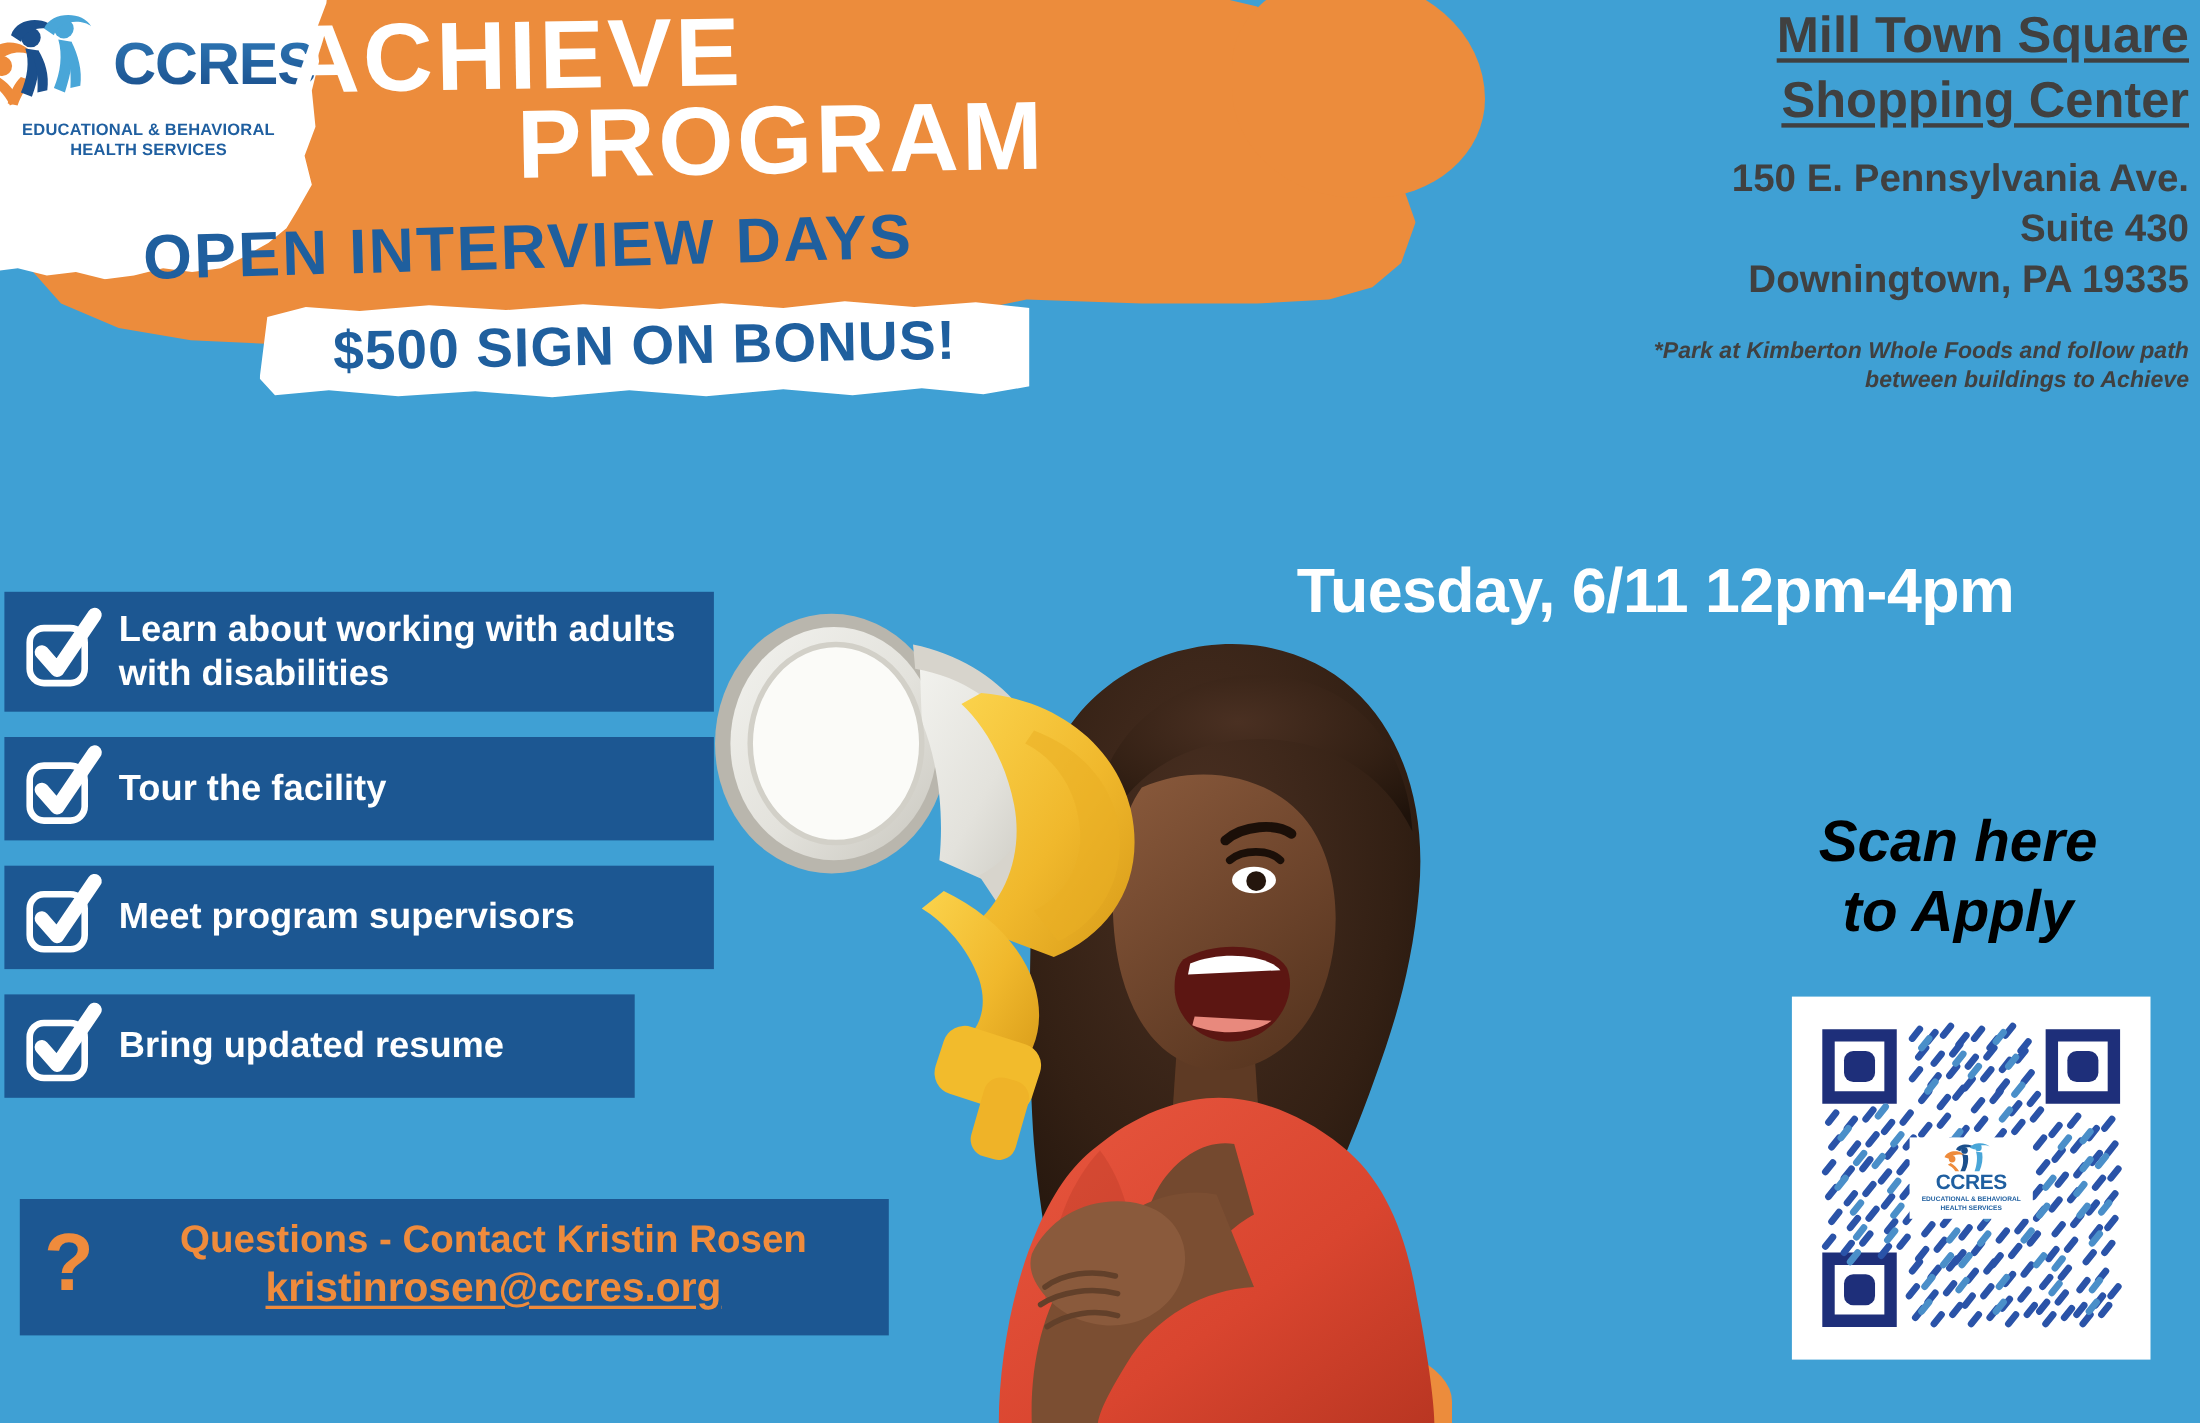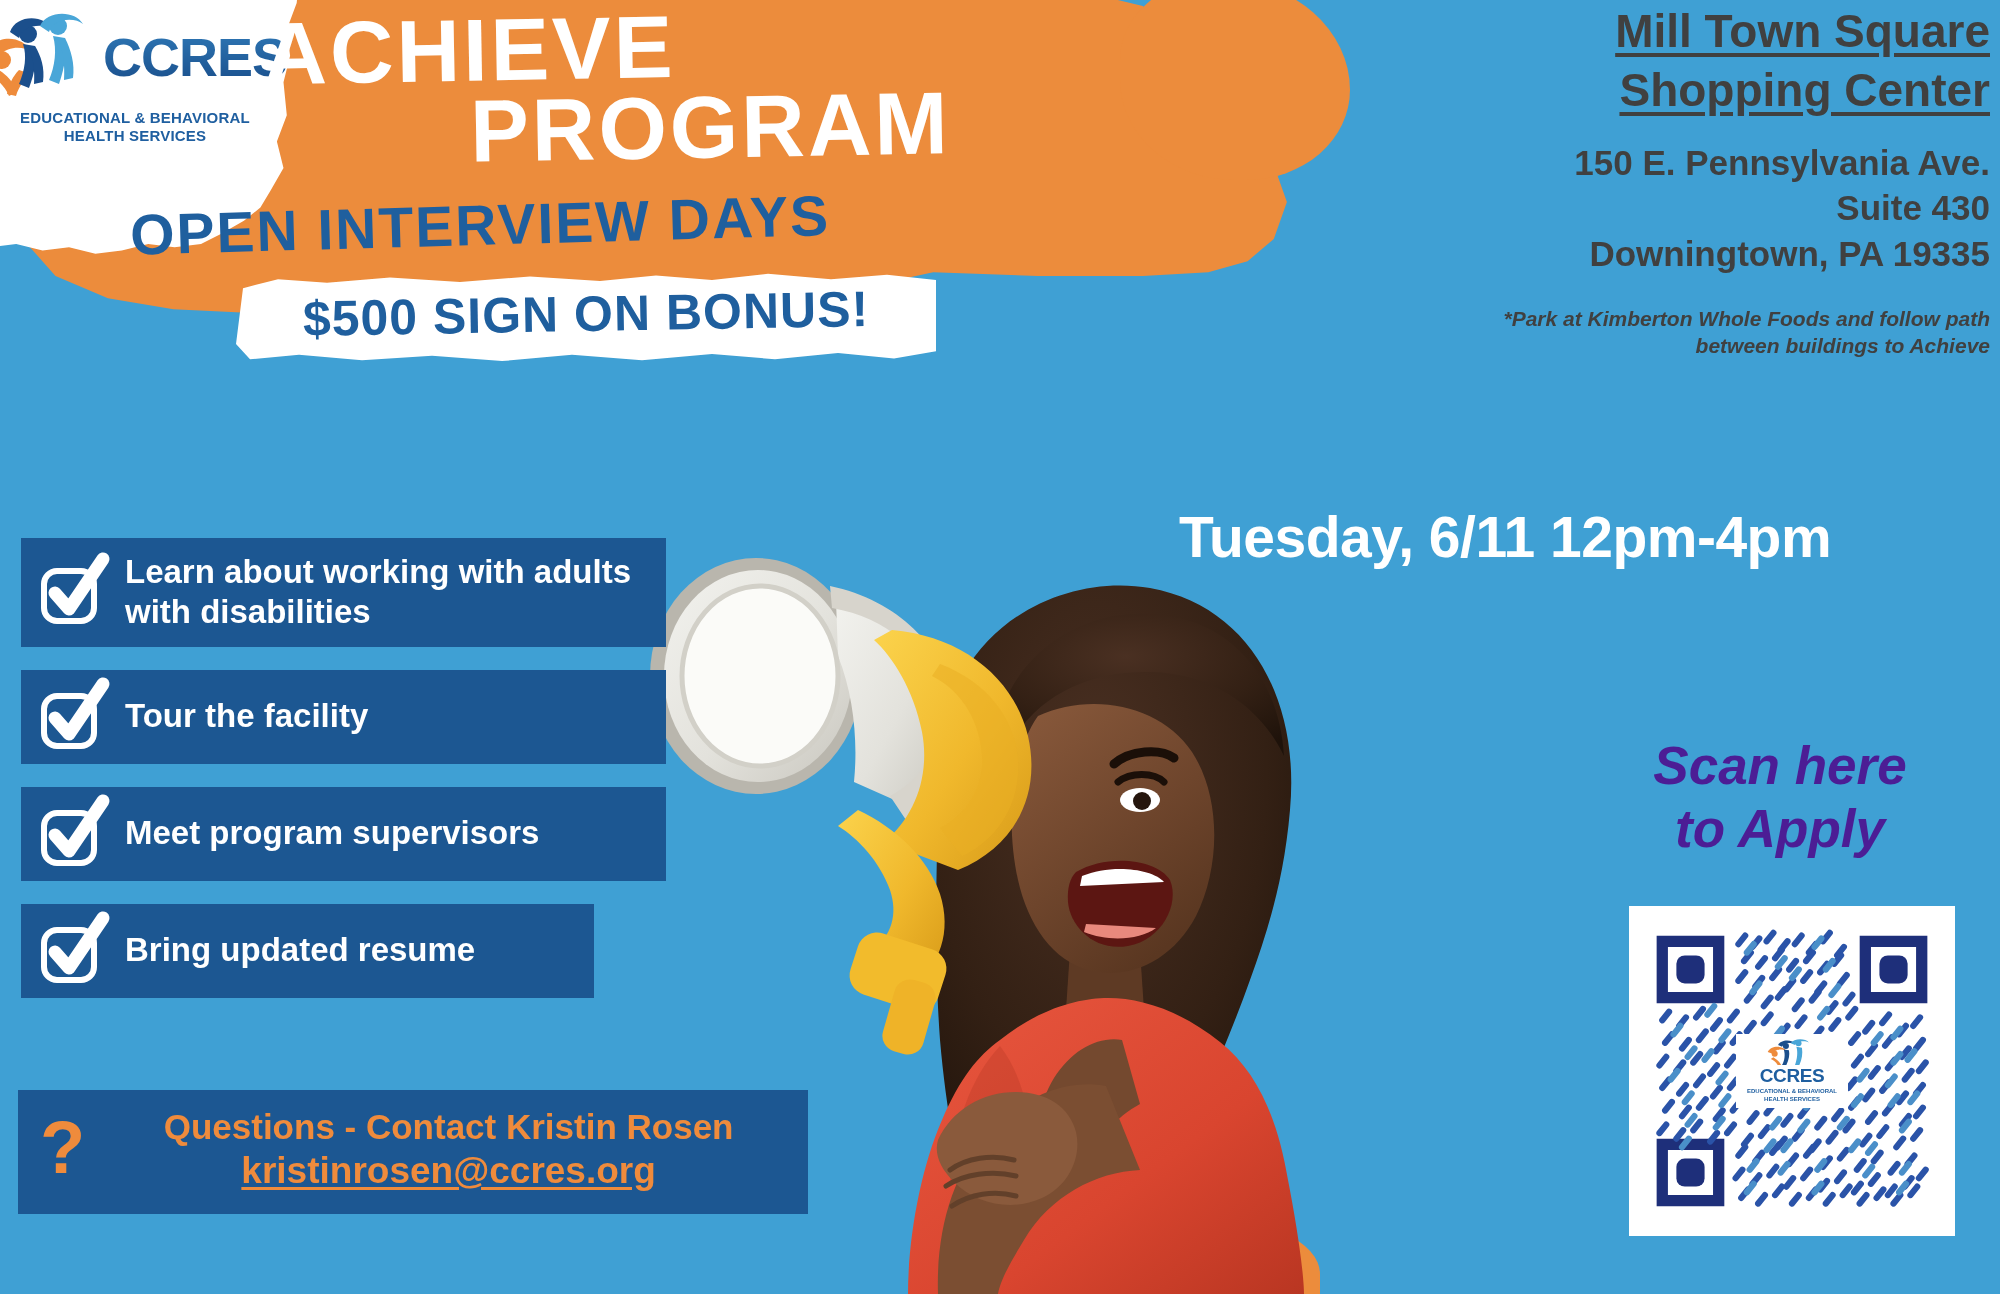--- a/index.html
+++ b/index.html
@@ -167,21 +167,21 @@
     font-size:57px;
     line-height:1.32;
     text-align:center;
     letter-spacing:-0.5px;
     white-space:nowrap;
   }
 
   
   .checklist {
     position:absolute;
-    left:21px; top:538px;
+    left:4px; top:538px;
     width:640px;
   }
   .check-row {
     display:flex; align-items:center;
     background:#1c5792;
     margin-bottom:23px;
     padding:14px 18px;
     min-height:80px;
   }
   .check-row.r1 { width:645px; }
@@ -226,21 +226,21 @@
     font-weight:bold; font-size:37px; line-height:1.25;
     text-decoration:underline; text-underline-offset:4px;
   }
 
   
   .scan {
     position:absolute;
     left:1560px; top:735px;
     width:440px;
     text-align:center;
-    color:#4c1d95;
+    color:#000000;
     font-weight:bold; font-style:italic;
     font-size:53px; line-height:1.18;
   }
 
   
   .qr-card {
     position:absolute;
     left:1629px; top:906px;
     width:326px; height:330px;
     background:#ffffff;

